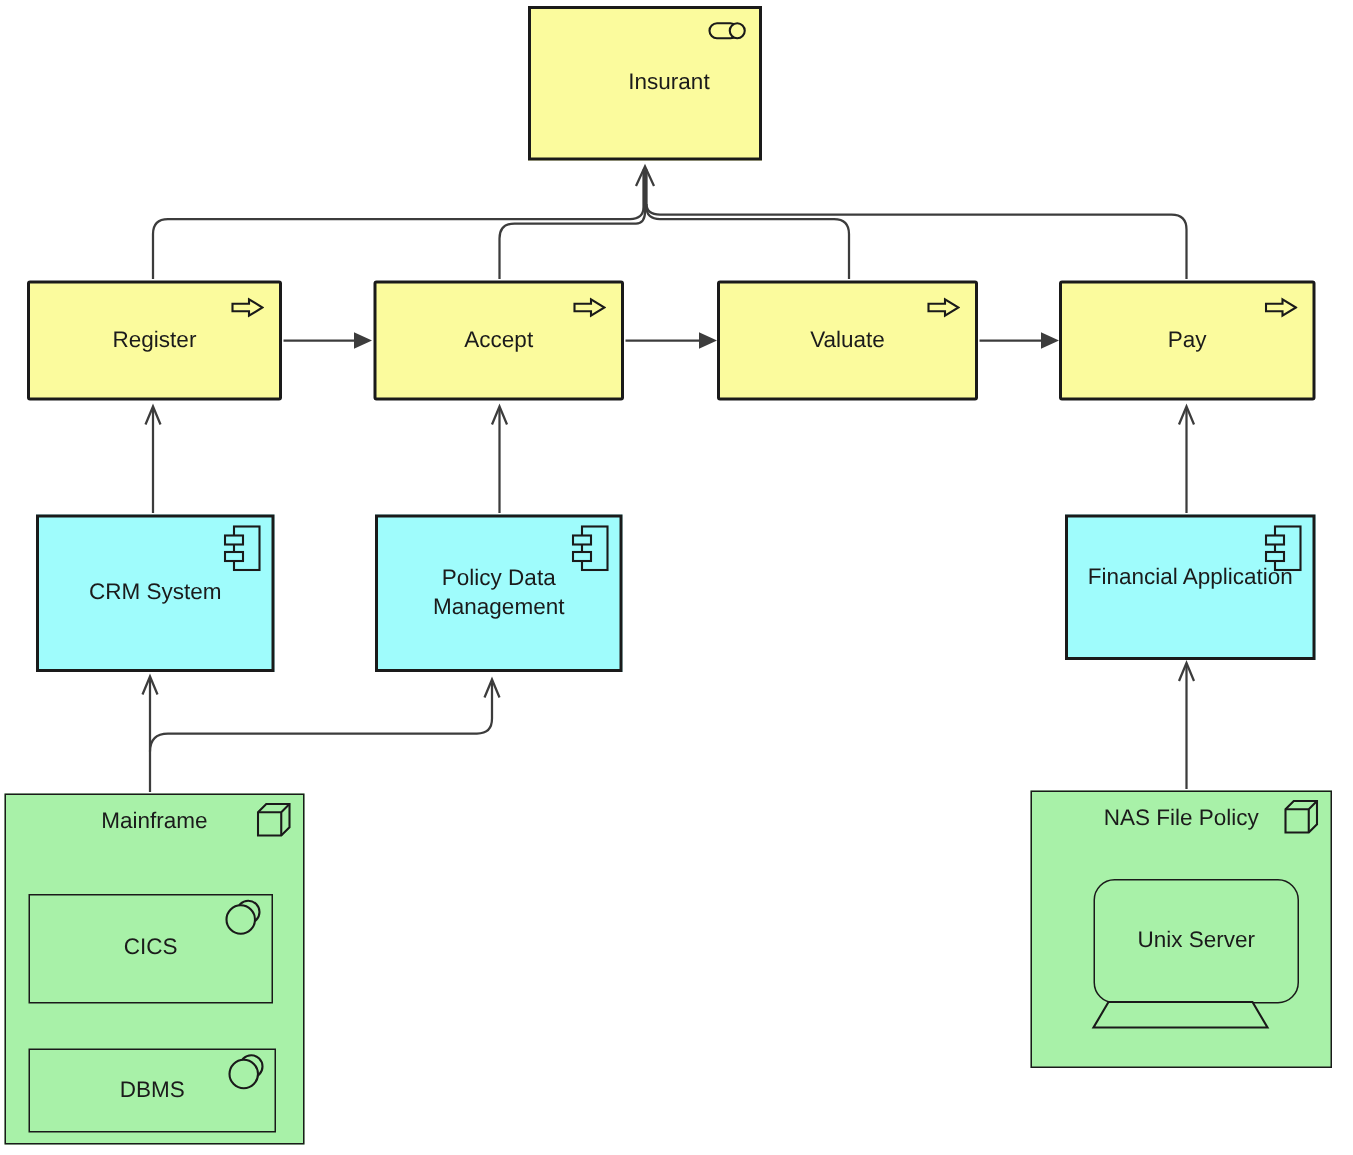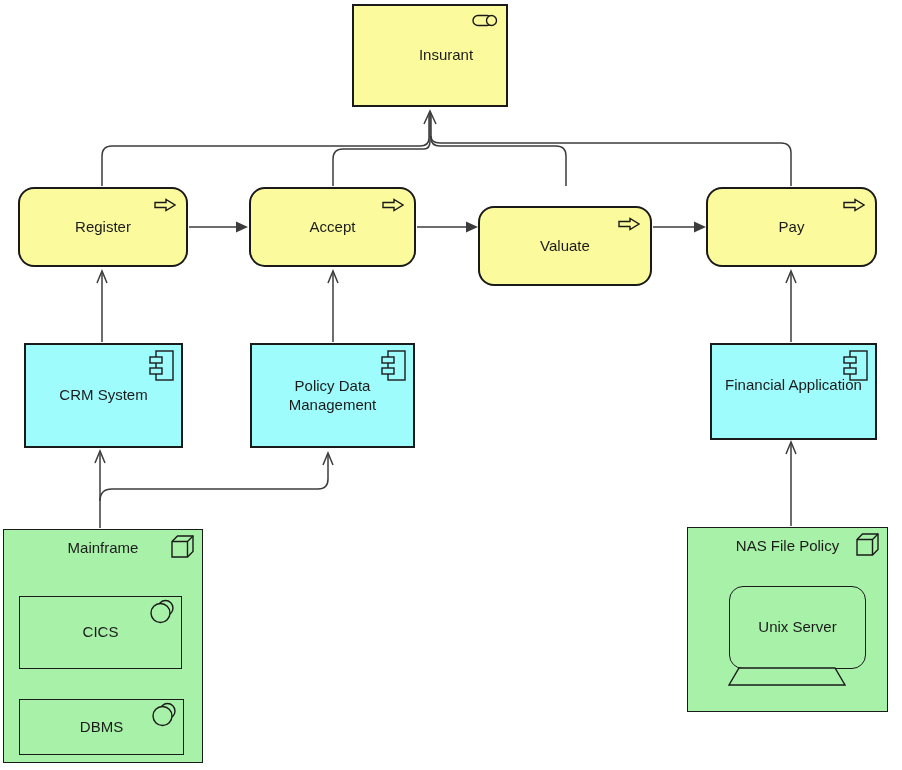--- a/index.html
+++ b/index.html
@@ -22,38 +22,38 @@
   .wires .head-filled{fill:var(--c-line);stroke:none;}
   .node{
     position:absolute;box-sizing:border-box;z-index:1;
     border:2px solid var(--c-border);
     display:flex;align-items:center;justify-content:center;
     font-size:15px;line-height:1.25;text-align:center;
   }
   .node-label{white-space:pre-line;}
   .nowrap .node-label{white-space:pre;}
   .business{background:var(--c-business);}
-  .process{background:var(--c-business);border-radius:16px;}
+  .process{background:var(--c-business);border-radius:2px;}
   .app{background:var(--c-app);}
   .tech{background:var(--c-tech);}
   .tech-inner{border-width:1.5px;}
   .titled{align-items:flex-start;}
   .titled>.node-label{position:absolute;left:0;right:0;top:9px;text-align:center;}
   .icon{position:absolute;z-index:2;}
   .icon svg{display:block;}
   .icon *{stroke:var(--c-border);stroke-width:1.4;}
   .fill-none{fill:none;}
   .fill-biz{fill:var(--c-business);}
   .fill-app{fill:var(--c-app);}
   .fill-tech{fill:var(--c-tech);}
   
   .n-insurant{left:352px;top:4px;width:156px;height:103px;padding-left:32px;}
   .n-register{left:18px;top:187px;width:170px;height:80px;}
   .n-accept{left:249px;top:187px;width:167px;height:80px;}
-  .n-valuate{left:478px;top:187px;width:174px;height:80px;margin-top:19px;}
+  .n-valuate{left:478px;top:187px;width:174px;height:80px;}
   .n-pay{left:706px;top:187px;width:171px;height:80px;}
   .n-crm{left:24px;top:343px;width:159px;height:105px;}
   .n-policy{left:250px;top:343px;width:165px;height:105px;}
   .n-finapp{left:710px;top:343px;width:167px;height:97px;padding-bottom:12px;}
   .n-mainframe{left:3px;top:529px;width:200px;height:234px;border-width:1.5px;}
   .n-cics{left:15px;top:66px;width:163px;height:73px;}
   .n-dbms{left:15px;top:169px;width:165px;height:56px;}
   .n-nas{left:687px;top:527px;width:201px;height:185px;border-width:1.5px;}
   .n-unix{left:41px;top:58px;width:137px;height:83px;border-radius:14px;border-width:1.5px;}
   .unix-stand{position:absolute;left:38px;top:139px;z-index:1;}

